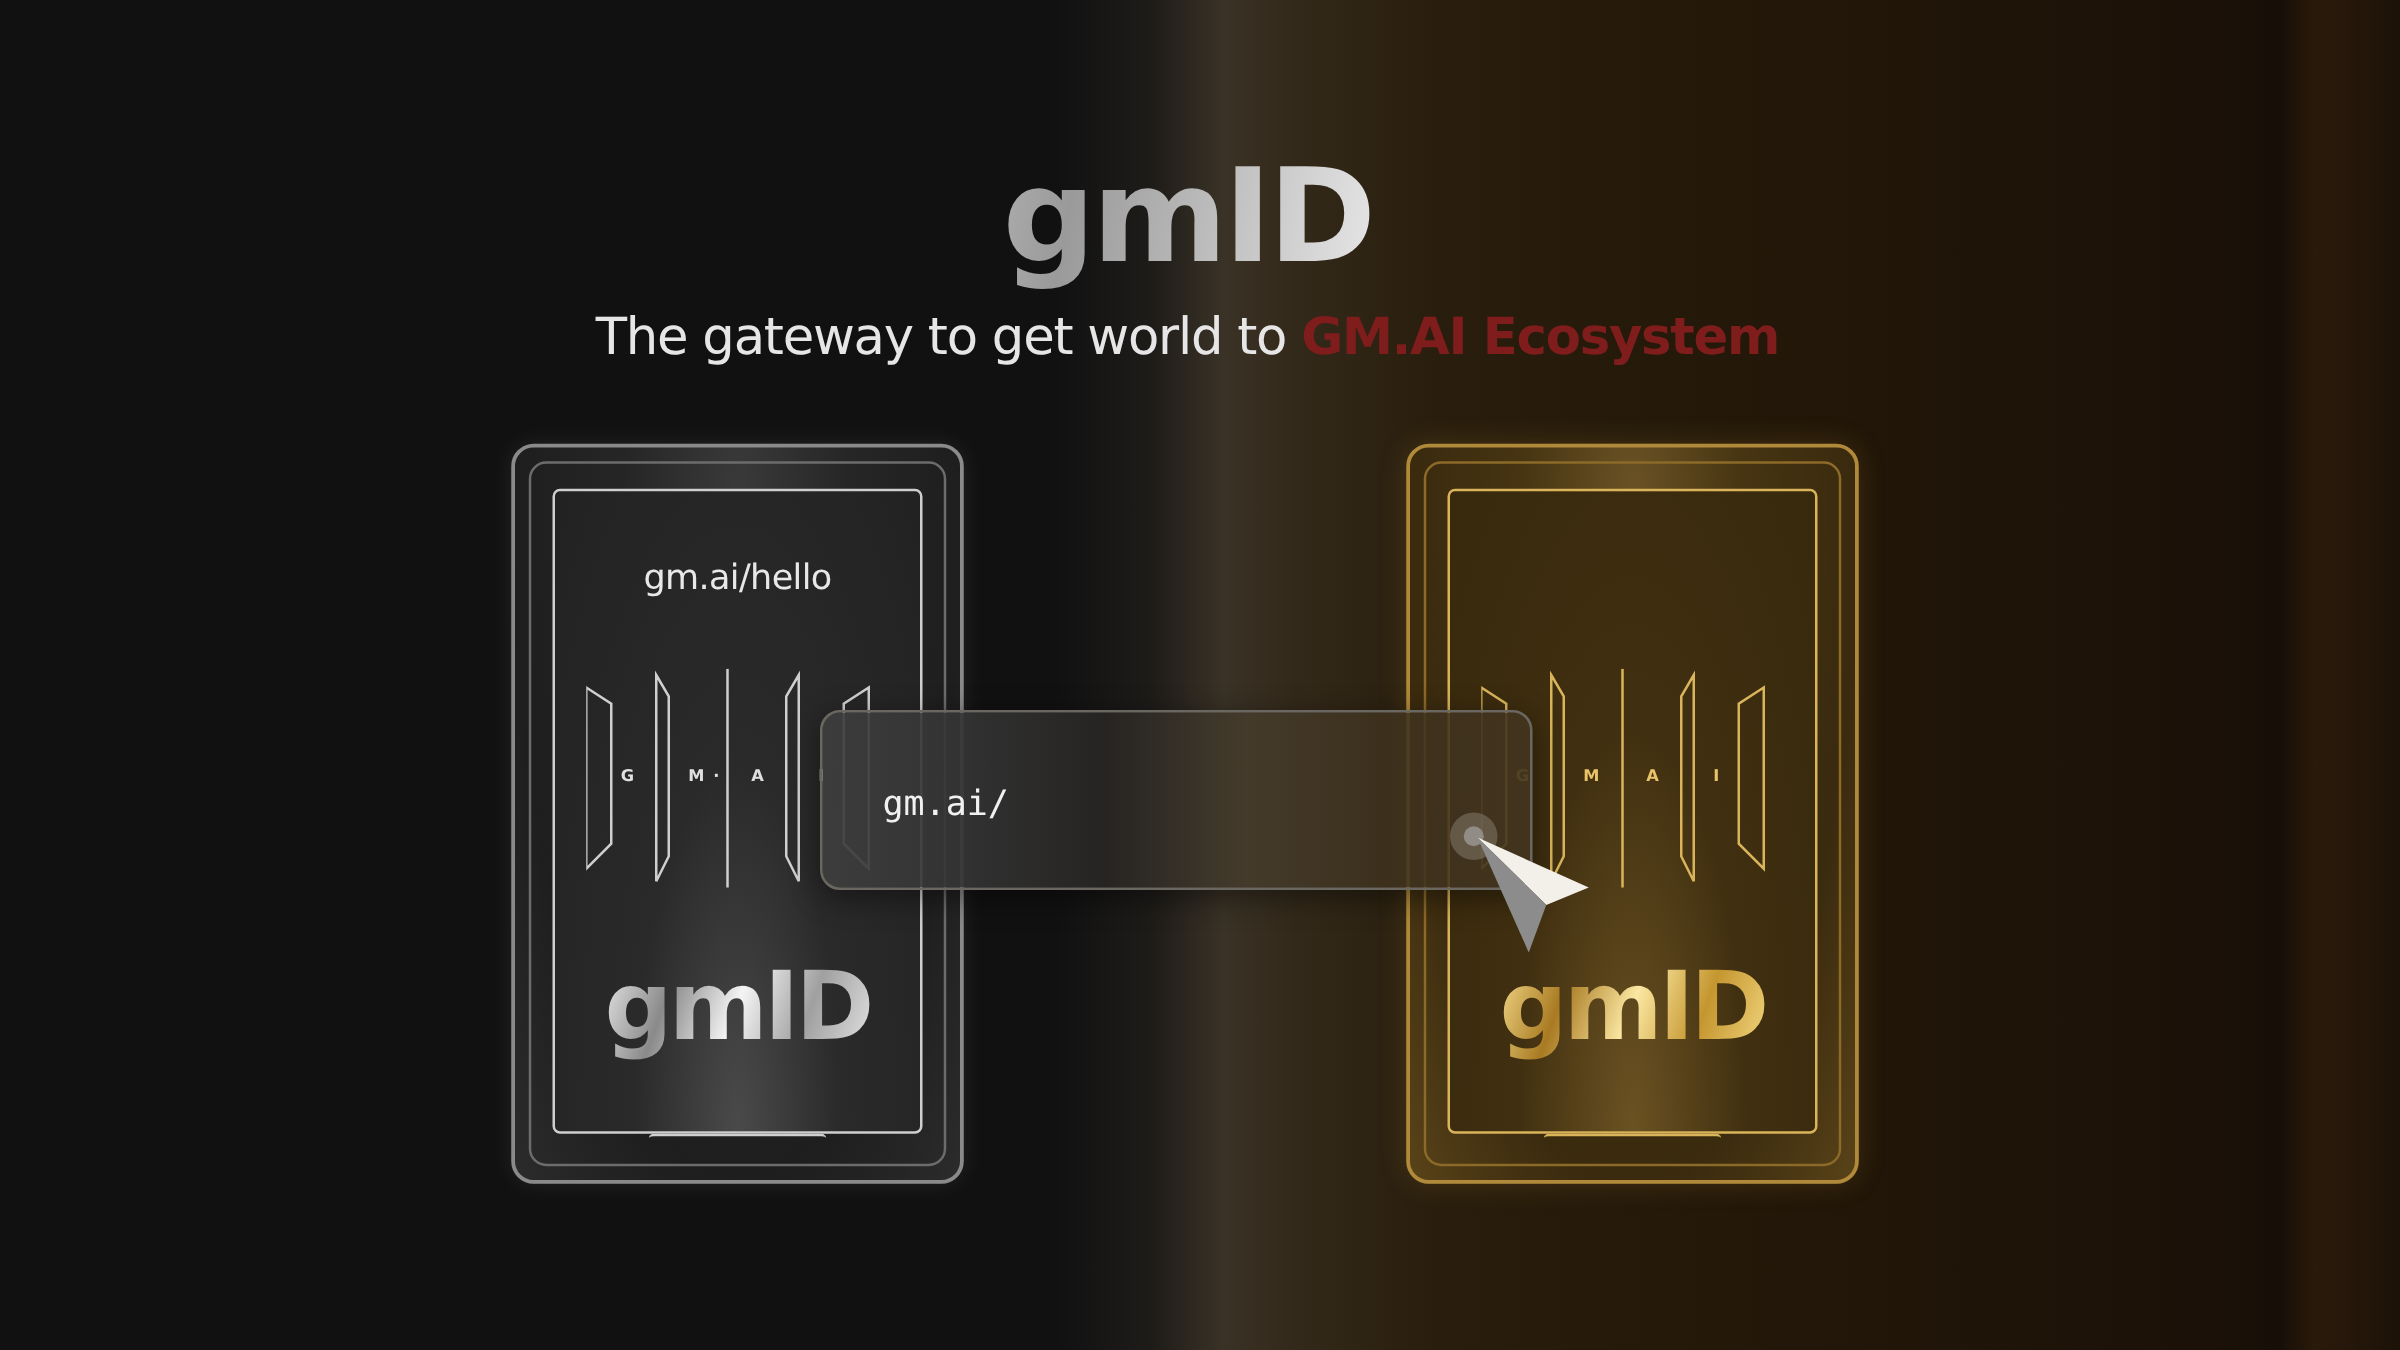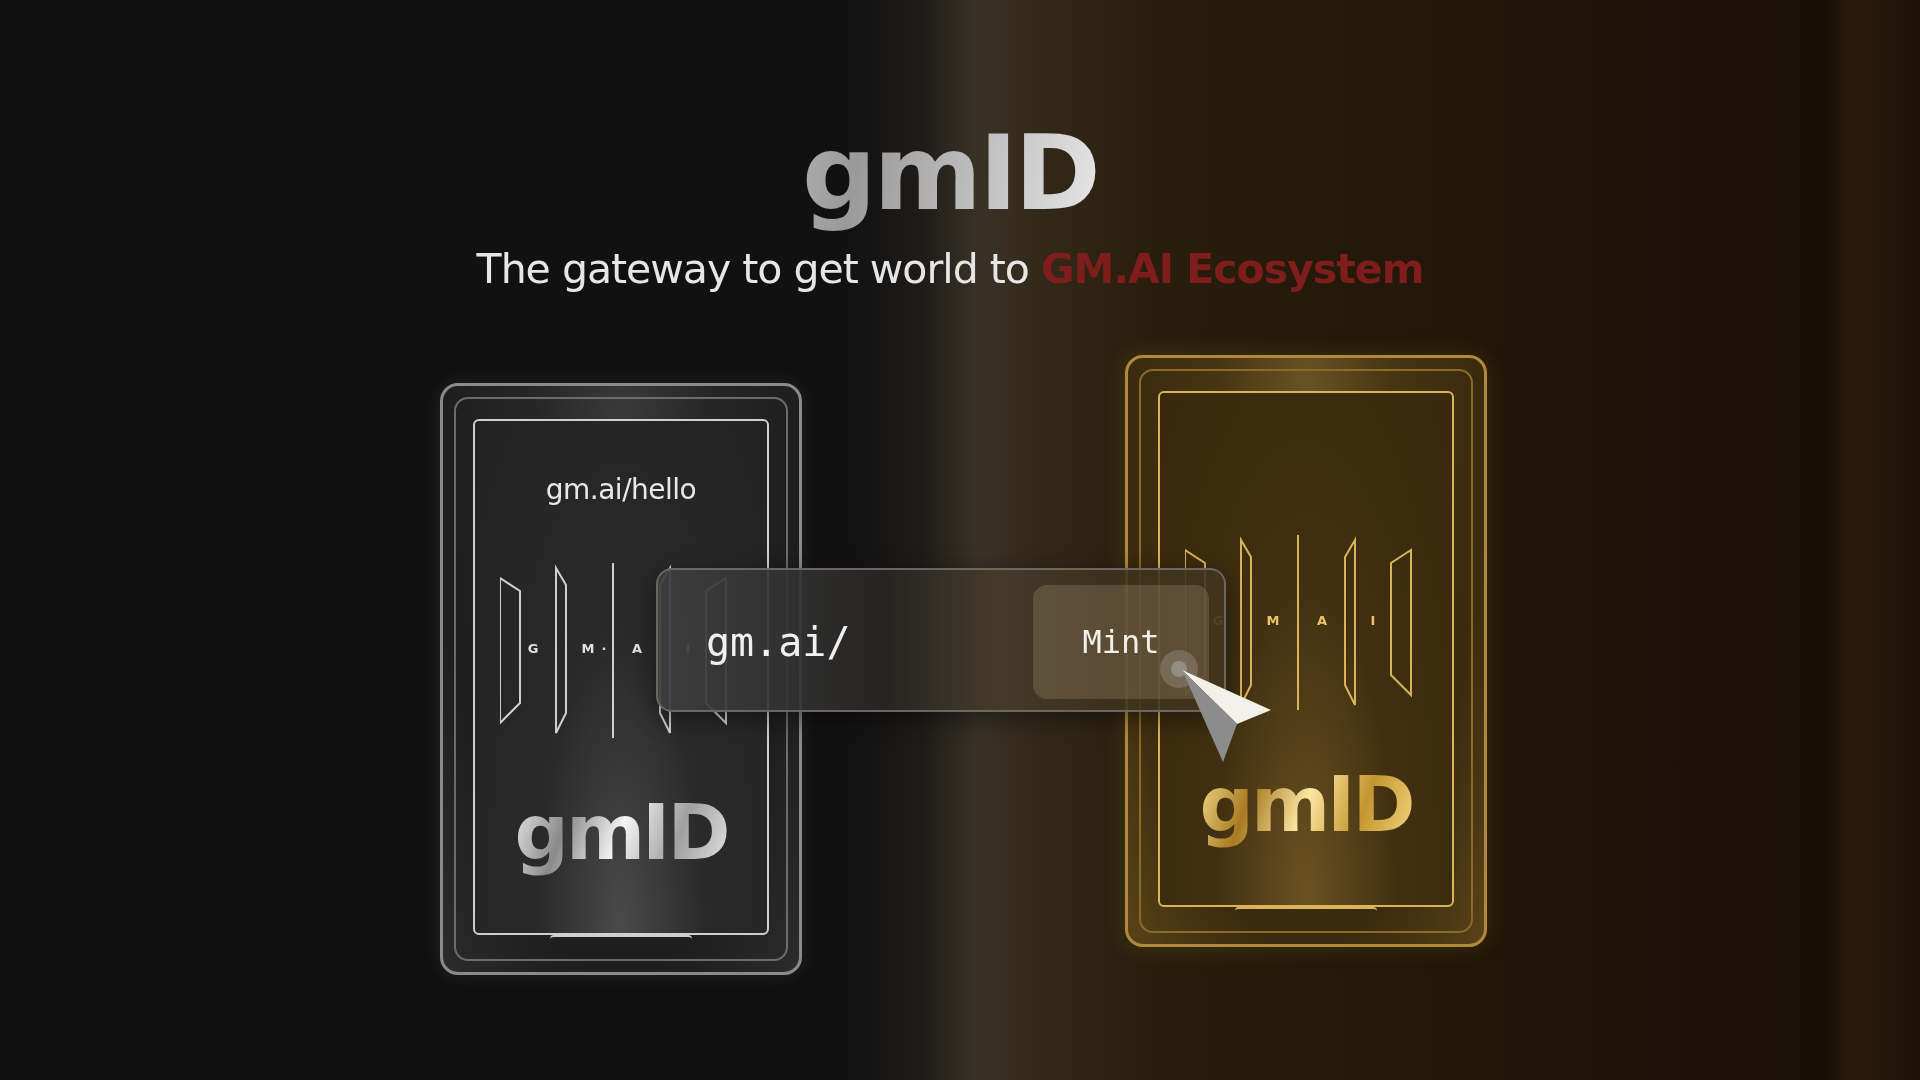--- a/index.html
+++ b/index.html
@@ -9,41 +9,41 @@
   .title{position:absolute;left:0;width:1900px;top:112px;text-align:center;font-size:104px;font-weight:bold;letter-spacing:-3px;
     font-family:"DejaVu Sans",sans-serif;
     background:linear-gradient(100deg,#bdbdbd 0%,#f2f2f2 30%,#9a9a9a 45%,#f0f0f0 60%,#cfcfcf 80%,#ffffff 100%);
     -webkit-background-clip:text;background-clip:text;color:transparent;}
   .subtitle{position:absolute;left:0;width:1900px;top:245px;text-align:center;font-size:41px;color:#e6e6e6;font-family:"DejaVu Sans",sans-serif;letter-spacing:-1px;}
   .subtitle .bold{font-weight:bold;color:#7f1d1d;}
   .card{position:absolute;top:355px;width:362px;height:592px;border-radius:18px;box-sizing:border-box;}
   .card .frame1{position:absolute;inset:0;border-radius:18px;border:3px solid;}
   .card .frame2{position:absolute;inset:14px 14px 14px 14px;border-radius:14px;border:2px solid;}
   .card .inner{position:absolute;left:33px;right:33px;top:36px;bottom:40px;border:2px solid;border-radius:6px;}
-  .card-silver{left:440px;background:radial-gradient(ellipse at 50% 8%,#3a3a3a 0%,#262626 35%,#1e1e1e 70%,#2c2c2c 100%);box-shadow:0 0 20px rgba(255,255,255,0.08);margin-top:28px;}
+  .card-silver{left:409px;background:radial-gradient(ellipse at 50% 8%,#3a3a3a 0%,#262626 35%,#1e1e1e 70%,#2c2c2c 100%);box-shadow:0 0 20px rgba(255,255,255,0.08);}
   .card-silver .frame1{border-color:#8a8a8a;}
   .card-silver .frame2{border-color:#6c6c6c;}
   .card-silver .inner{border-color:#cfcfcf;background:radial-gradient(ellipse at 50% 100%,#4a4a4a 0%,#2a2a2a 40%,#222 100%);}
   .card-gold{left:1125px;background:radial-gradient(ellipse at 50% 8%,#6a5224 0%,#463412 35%,#3a2a0e 70%,#5a4419 100%);box-shadow:0 0 22px rgba(200,150,50,0.18);}
   .card-gold .frame1{border-color:#b08a3a;}
   .card-gold .frame2{border-color:#8c6a28;}
   .card-gold .inner{border-color:#d9b45a;background:radial-gradient(ellipse at 50% 100%,#6b5222 0%,#402f10 45%,#38290d 100%);}
   .card-handle{position:absolute;left:110px;width:142px;bottom:30px;height:8px;border-top:2px solid;border-radius:4px;}
   .card-silver .card-handle{border-color:#cfcfcf;}
   .card-gold .card-handle{border-color:#d9b45a;}
   .card-url{position:absolute;top:90px;width:100%;text-align:center;font-size:28px;font-family:"DejaVu Sans",sans-serif;letter-spacing:-0.5px;}
   .card-silver .card-url{color:#e8e8e8;}
   .card-gold .card-url{color:#f2e3bd;}
   .card-logo{position:absolute;top:180px;left:60px;width:242px;height:180px;}
   .card-brand{position:absolute;top:405px;width:100%;text-align:center;font-size:76px;font-weight:bold;letter-spacing:-3px;font-family:"DejaVu Sans",sans-serif;-webkit-background-clip:text;background-clip:text;color:transparent;}
   .card-silver .card-brand{background-image:linear-gradient(110deg,#9a9a9a 0%,#e8e8e8 20%,#8a8a8a 35%,#f4f4f4 50%,#a0a0a0 65%,#e0e0e0 80%,#bdbdbd 100%);}
   .card-gold .card-brand{background-image:linear-gradient(110deg,#b68a2c 0%,#f5dc8c 20%,#a87a22 35%,#fbe7a2 50%,#c4962f 65%,#f1d47c 80%,#b88c2e 100%);}
   .mint-bar{position:absolute;left:656px;top:568px;width:570px;height:144px;border-radius:16px;box-sizing:border-box;border:2px solid #6a6660;
     background:linear-gradient(90deg,rgba(62,62,62,0.92) 0%,rgba(52,52,52,0.92) 20%,rgba(40,38,36,0.9) 40%,rgba(70,60,44,0.88) 60%,rgba(62,50,30,0.88) 80%,rgba(66,52,30,0.9) 100%);box-shadow:0 6px 24px rgba(0,0,0,0.45);}
-  .mint-input{position:absolute;left:48px;top:44px;width:300px;height:56px;background:transparent;border:none;outline:none;color:#f0f0f0;font-size:40px;font-family:"DejaVu Sans Mono",monospace;padding:0;}
+  .mint-input{position:absolute;left:48px;top:44px;width:300px;height:56px;background:transparent;border:none;outline:none;color:#f0f0f0;font-size:28px;font-family:"DejaVu Sans Mono",monospace;padding:0;}
   .mint-btn{position:absolute;right:15px;top:15px;width:176px;height:114px;border-radius:14px;border:none;background:rgba(150,130,100,0.35);color:#f2efe8;font-size:32px;font-family:"DejaVu Sans Mono",monospace;cursor:pointer;padding:0;}
   .cursor{position:absolute;left:1168px;top:658px;width:110px;height:110px;}
   .click-ring{position:absolute;left:1160px;top:650px;width:38px;height:38px;border-radius:50%;background:rgba(170,160,150,0.35);}
   .click-dot{position:absolute;left:1171px;top:661px;width:16px;height:16px;border-radius:50%;background:rgba(150,145,140,0.9);}
 </style>
 </head>
 <body>
 
 <div class="title">gmID</div>
 <div class="subtitle"><span>The gateway to get world to </span><span class="bold">GM.AI Ecosystem</span></div>
@@ -91,21 +91,20 @@
       <text x="88" y="90">M</text>
       <text x="137" y="90">A</text>
       <text x="188" y="90">I</text>
     </g>
   </svg>
   <div class="card-brand">gmID</div>
 </div>
 
 <div class="mint-bar">
   <input class="mint-input" type="text" value="gm.ai/" style="">
-  <button class="mint-btn">Mint</button>
 </div>
 
 <div class="click-ring"></div>
 <div class="click-dot"></div>
 <svg class="cursor" viewBox="0 0 110 110">
   <polygon points="14,12 103,52 69,66" fill="#f3f0ea"></polygon>
   <polygon points="14,12 69,66 55,104" fill="#8c8c8c"></polygon>
 </svg>
 
 </body></html>

